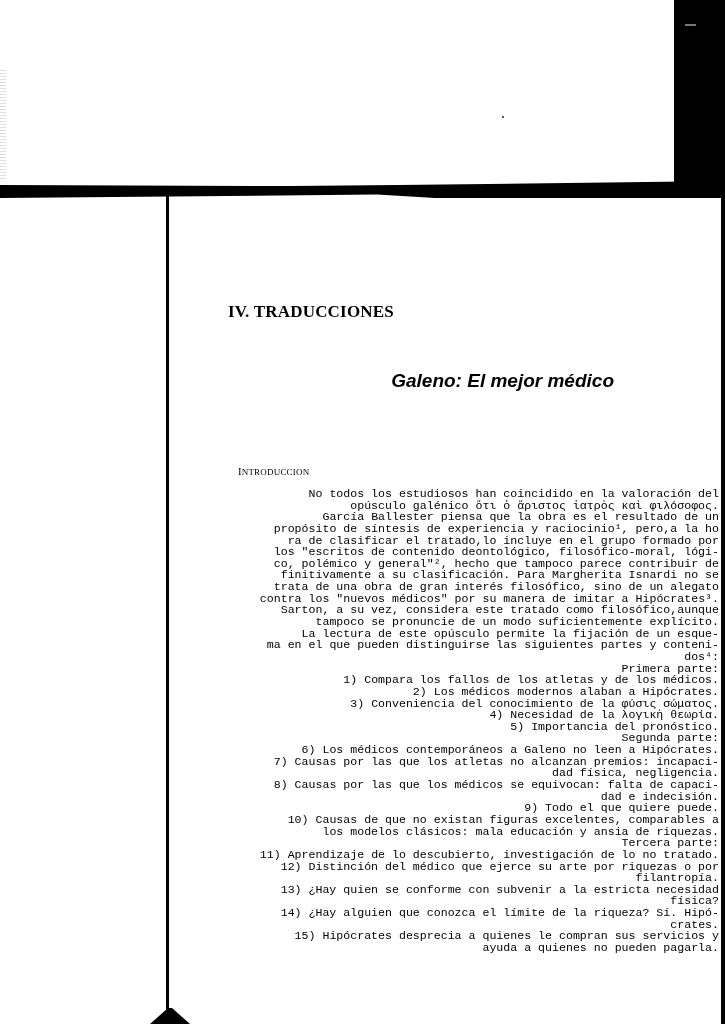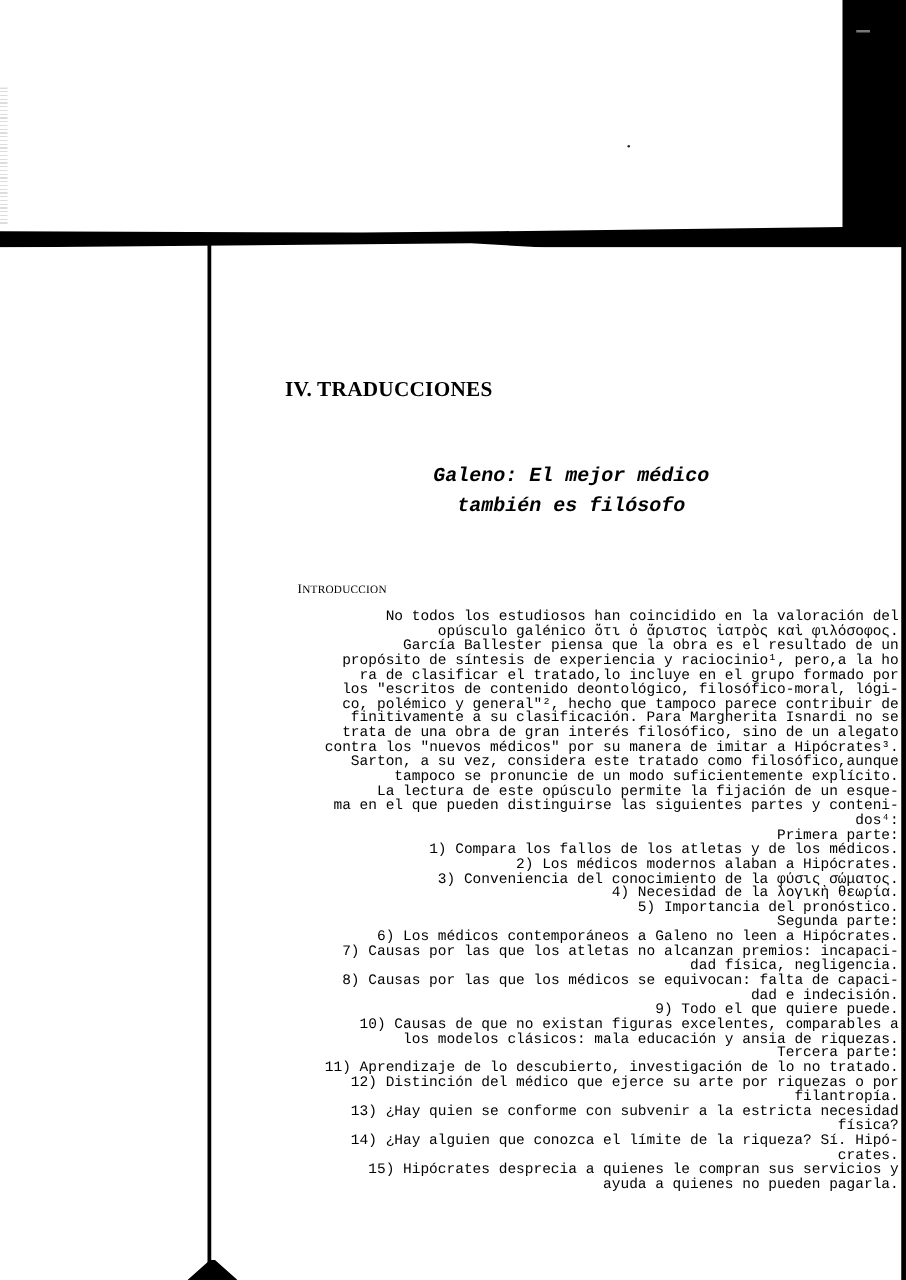--- a/index.html
+++ b/index.html
@@ -17,22 +17,22 @@
   .band-right-top { position: absolute; left: 674px; top: 185px; width: 51px; height: 8px; background:#000; }
   .page-line { position: absolute; left: 166px; top: 195px; width: 3px; height: 820px; background: #000; }
   .page-foot { position: absolute; left: 150px; top: 1008px; width: 40px; height: 16px; background: #000;
     clip-path: polygon(45% 0, 55% 0, 100% 100%, 0 100%); }
   .right-edge { position: absolute; left: 721px; top: 193px; width: 4px; height: 831px; background: #000; }
 
   .dot { position: absolute; width: 2px; height: 2px; background: #222; border-radius: 1px; }
 
   .section-heading { position: absolute; left: 228px; top: 258px; font-family: "Liberation Serif", serif;
     font-weight: bold; font-size: 17px; letter-spacing: 0.2px; margin-top: 44px; }
-  .article-title { position: absolute; left: 300px; top: 369px; width: 314px; text-align: center;
-    font-family: Liberation Mono, monospace; font-style: italic; font-weight: bold; font-size: 16px; line-height: 24px; }
+  .article-title { position: absolute; left: 300px; top: 369px; width: 314px; text-align: right;
+    font-family: Liberation Sans, sans-serif; font-style: italic; font-weight: bold; font-size: 19px; line-height: 24px; }
   .intro-label { position: absolute; left: 238px; top: 466px; font-family: "Liberation Serif", serif;
     font-size: 9px; letter-spacing: 0.2px; text-align: center; }
   .intro-label .cap { font-size: 10.5px; }
 
   .body-text { position: absolute; left: 229px; top: 488px; width: 490px;
     font-family: "Liberation Mono", monospace; font-size: 11.6px; line-height: 11.65px; white-space: pre; }
   .body-text .ln { display: block; height: 11.65px; text-align: right; }
 </style>
 </head>
 <body>
@@ -45,18 +45,17 @@
 <div class="band-right-top"></div>
 <div class="page-line"></div>
 <div class="page-foot"></div>
 <div class="right-edge"></div>
 <div class="dot" style="left:502px;top:116px;"></div>
 
 <div class="section-heading">IV. TRADUCCIONES</div>
 
 <div class="article-title">
   <div>Galeno:  El mejor médico</div>
-  <div>también es filósofo</div>
 </div>
 
 <div class="intro-label"><span class="cap">I</span><span>NTRODUCCION</span></div>
 
 <div class="body-text" id="body-text"><span class="ln">     No todos los estudiosos han coincidido en la valoración del</span><span class="ln">opúsculo galénico ὅτι ὁ ἄριστος ἰατρὸς καὶ φιλόσοφος.</span><span class="ln">     García Ballester piensa que la obra es el resultado de un</span><span class="ln">propósito de síntesis de experiencia y raciocinio¹, pero,a la ho</span><span class="ln">ra de clasificar el tratado,lo incluye en el grupo formado por</span><span class="ln">los "escritos de contenido deontológico, filosófico-moral, lógi-</span><span class="ln">co, polémico y general"², hecho que tampoco parece contribuir de</span><span class="ln">finitivamente a su clasificación. Para Margherita Isnardi no se</span><span class="ln">trata de una obra de gran interés filosófico, sino de un alegato</span><span class="ln">contra los "nuevos médicos" por su manera de imitar a Hipócrates³.</span><span class="ln">Sarton, a su vez, considera este tratado como filosófico,aunque</span><span class="ln">tampoco se pronuncie de un modo suficientemente explícito.</span><span class="ln">     La lectura de este opúsculo permite la fijación de un esque-</span><span class="ln">ma en el que pueden distinguirse las siguientes partes y conteni-</span><span class="ln">dos⁴:</span><span class="ln">     Primera parte:</span><span class="ln"> 1) Compara los fallos de los atletas y de los médicos.</span><span class="ln"> 2) Los médicos modernos alaban a Hipócrates.</span><span class="ln"> 3) Conveniencia del conocimiento de la φύσις σώματος.</span><span class="ln"> 4) Necesidad de la λογικὴ θεωρία.</span><span class="ln"> 5) Importancia del pronóstico.</span><span class="ln">     Segunda parte:</span><span class="ln"> 6) Los médicos contemporáneos a Galeno no leen a Hipócrates.</span><span class="ln"> 7) Causas por las que los atletas no alcanzan premios: incapaci-</span><span class="ln">    dad física, negligencia.</span><span class="ln"> 8) Causas por las que los médicos se equivocan: falta de capaci-</span><span class="ln">    dad e indecisión.</span><span class="ln"> 9) Todo el que quiere puede.</span><span class="ln">10) Causas de que no existan figuras excelentes, comparables a</span><span class="ln">    los modelos clásicos: mala educación y ansia de riquezas.</span><span class="ln">     Tercera parte:</span><span class="ln">11) Aprendizaje de lo descubierto, investigación de lo no tratado.</span><span class="ln">12) Distinción del médico que ejerce su arte por riquezas o por</span><span class="ln">    filantropía.</span><span class="ln">13) ¿Hay quien se conforme con subvenir a la estricta necesidad</span><span class="ln">    física?</span><span class="ln">14) ¿Hay alguien que conozca el límite de la riqueza? Sí. Hipó-</span><span class="ln">    crates.</span><span class="ln">15) Hipócrates desprecia a quienes le compran sus servicios y</span><span class="ln">    ayuda a quienes no pueden pagarla.</span></div>
 
 </body></html>

